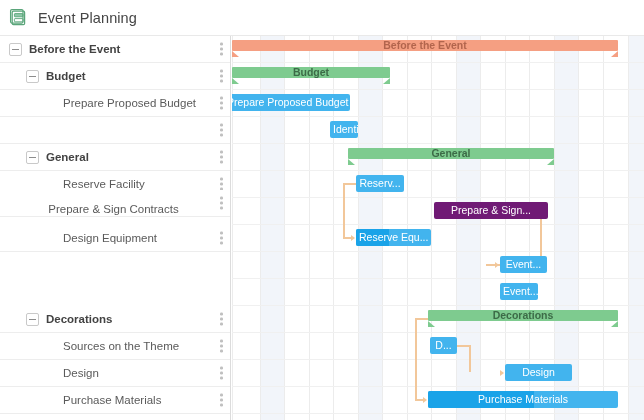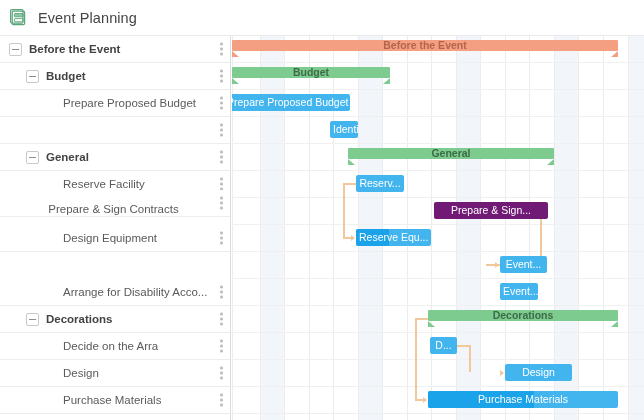--- a/index.html
+++ b/index.html
@@ -195,44 +195,34 @@
         <div class="grow" style="top: 189px;">
           <div style="flex: 0 0 auto; width: 43px;"></div>
           <div class="toggle-spacer"></div>
           <div class="rowlabel">Design Equipment</div>
           <div class="kebab">
             <i></i>
             <i></i>
             <i></i>
           </div>
         </div>
-        <div class="grow" style="top: 243px;">
-          <div style="flex: 0 0 auto; width: 43px;"></div>
-          <div class="toggle-spacer"></div>
-          <div class="rowlabel">Arrange for Disability Acco...</div>
-          <div class="kebab">
-            <i></i>
-            <i></i>
-            <i></i>
-          </div>
-        </div>
         <div class="grow" style="top: 270px;">
           <div style="flex: 0 0 auto; width: 26px;"></div>
           <div class="toggle"></div>
           <div class="rowlabel summary">Decorations</div>
           <div class="kebab">
             <i></i>
             <i></i>
             <i></i>
           </div>
         </div>
         <div class="grow" style="top: 297px;">
           <div style="flex: 0 0 auto; width: 43px;"></div>
           <div class="toggle-spacer"></div>
-          <div class="rowlabel">Decide on the Arra</div>
+          <div class="rowlabel">Sources on the Theme</div>
           <div class="kebab">
             <i></i>
             <i></i>
             <i></i>
           </div>
         </div>
         <div class="grow" style="top: 324px;">
           <div style="flex: 0 0 auto; width: 43px;"></div>
           <div class="toggle-spacer"></div>
           <div class="rowlabel">Design</div>

